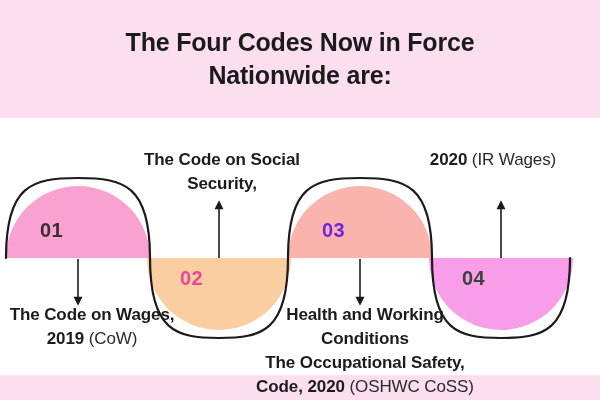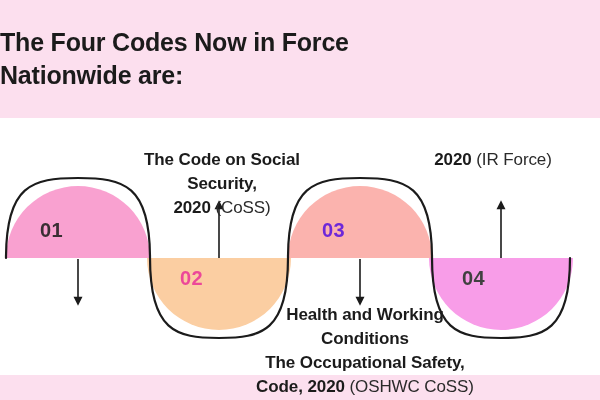--- a/index.html
+++ b/index.html
@@ -12,20 +12,21 @@
   }
   #stage { position:absolute; inset:0; width:600px; height:400px; }
 
   .band { position:absolute; left:0; width:600px; }
   #band-top { top:0; height:118px; background:#FCDFEE; }
   #band-bottom { top:375px; height:25px; background:#FCDFEE; }
   #band-mid { top:118px; height:257px; background:#FFFFFF; }
 
   #title {
     position:absolute; left:0; top:26px; width:600px;
+    text-align:center;
     font-size:25px; font-weight:bold; color:#1b1b1b;
     line-height:1.30; letter-spacing:-0.2px;
   }
   #title .l2 { display:block; }
 
   #wave-layer { position:absolute; left:0; top:118px; width:600px; height:257px; }
 
   .label {
     position:absolute;
     text-align:center;
@@ -121,26 +122,29 @@
         </g>
       </g>
     </svg>
   </div>
 
   <div class="num" id="num-01" style="color: rgb(58, 47, 51);">01</div>
   <div class="num" id="num-02" style="color: #ec4899;">02</div>
   <div class="num" id="num-03" style="color: #6d28d9;">03</div>
   <div class="num" id="num-04" style="color: #404040;">04</div>
 
+  <div class="label" id="lbl-01">
+      <div><span>The Code on Wages,</span></div>
+      <div><span>2019 </span><span class="code">(CoW)</span></div>
+    </div>
   <div class="label" id="lbl-02">
       <div><span>The Code on Social Security,</span></div>
-      <div><span>2020 </span><span class="code">(CoSS)</span></div>
     </div>
   <div class="label" id="lbl-03">
       <div><span>Health and Working Conditions</span></div>
       <div><span>The Occupational Safety,</span></div>
       <div><span>Code, 2020 </span><span class="code">(OSHWC CoSS)</span></div>
     </div>
   <div class="label" id="lbl-04">
-      <div><span>2020 </span><span class="code">(IR Force)</span></div>
+      <div><span>2020 </span><span class="code">(IR Wages)</span></div>
     </div>
 
 </div>
 
 </body></html>

